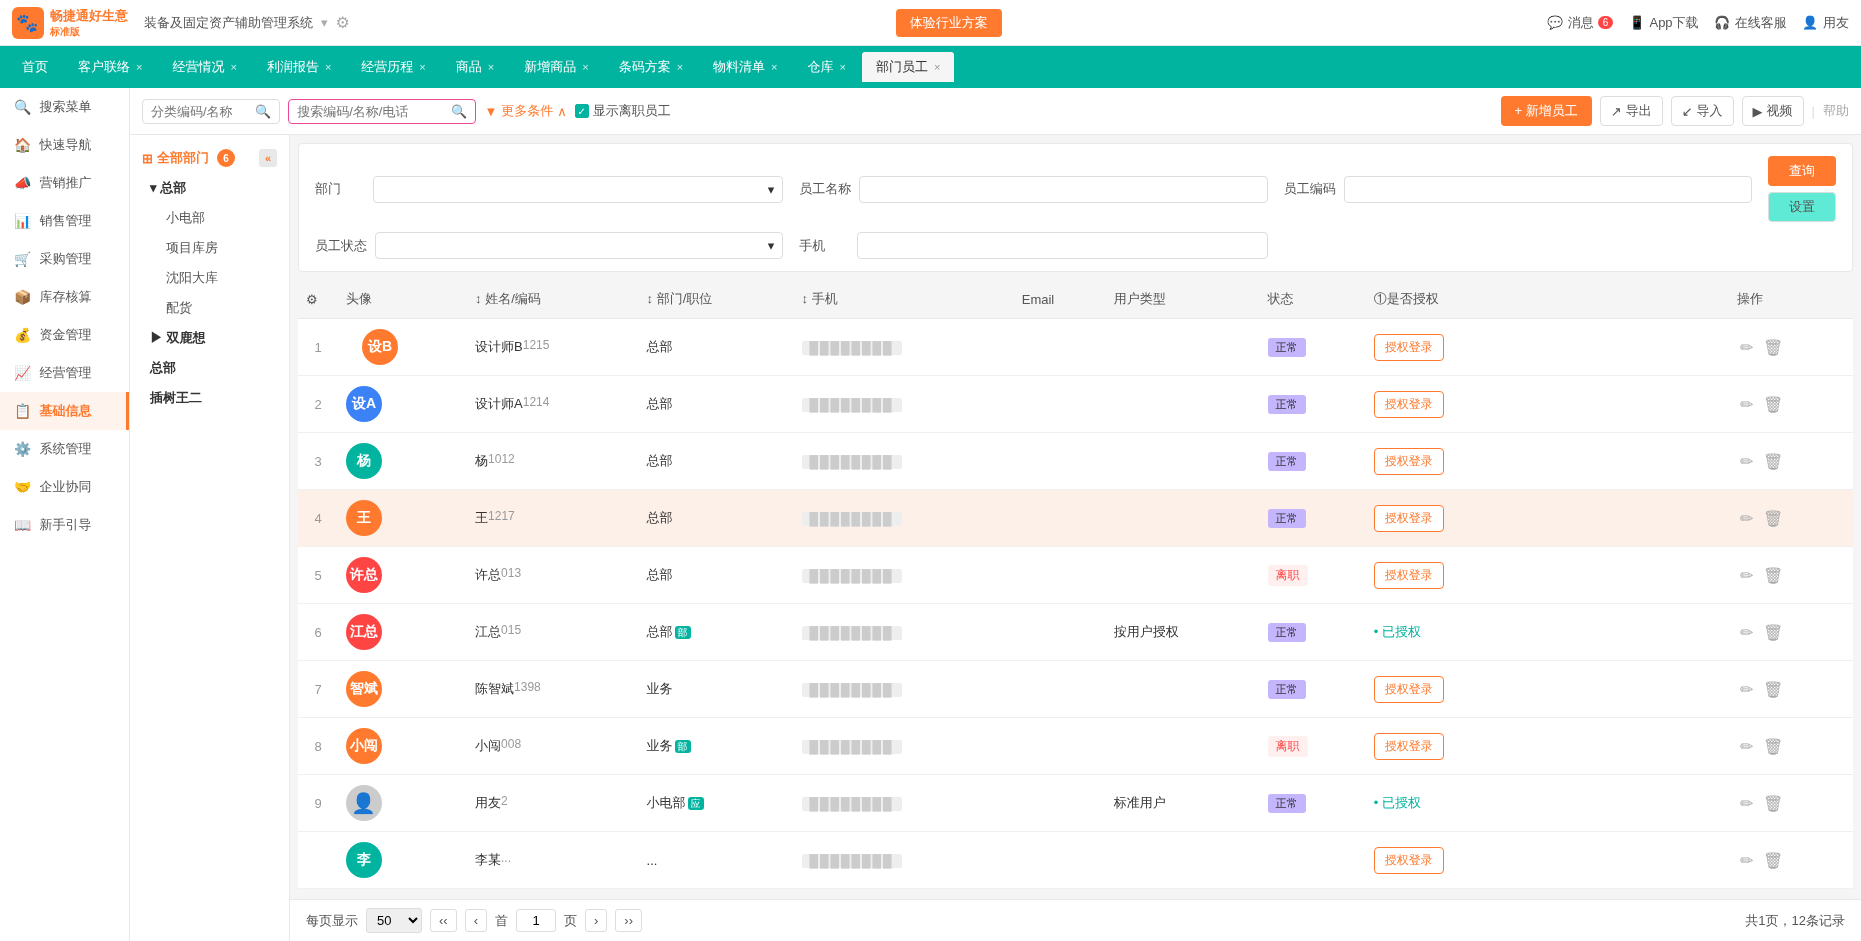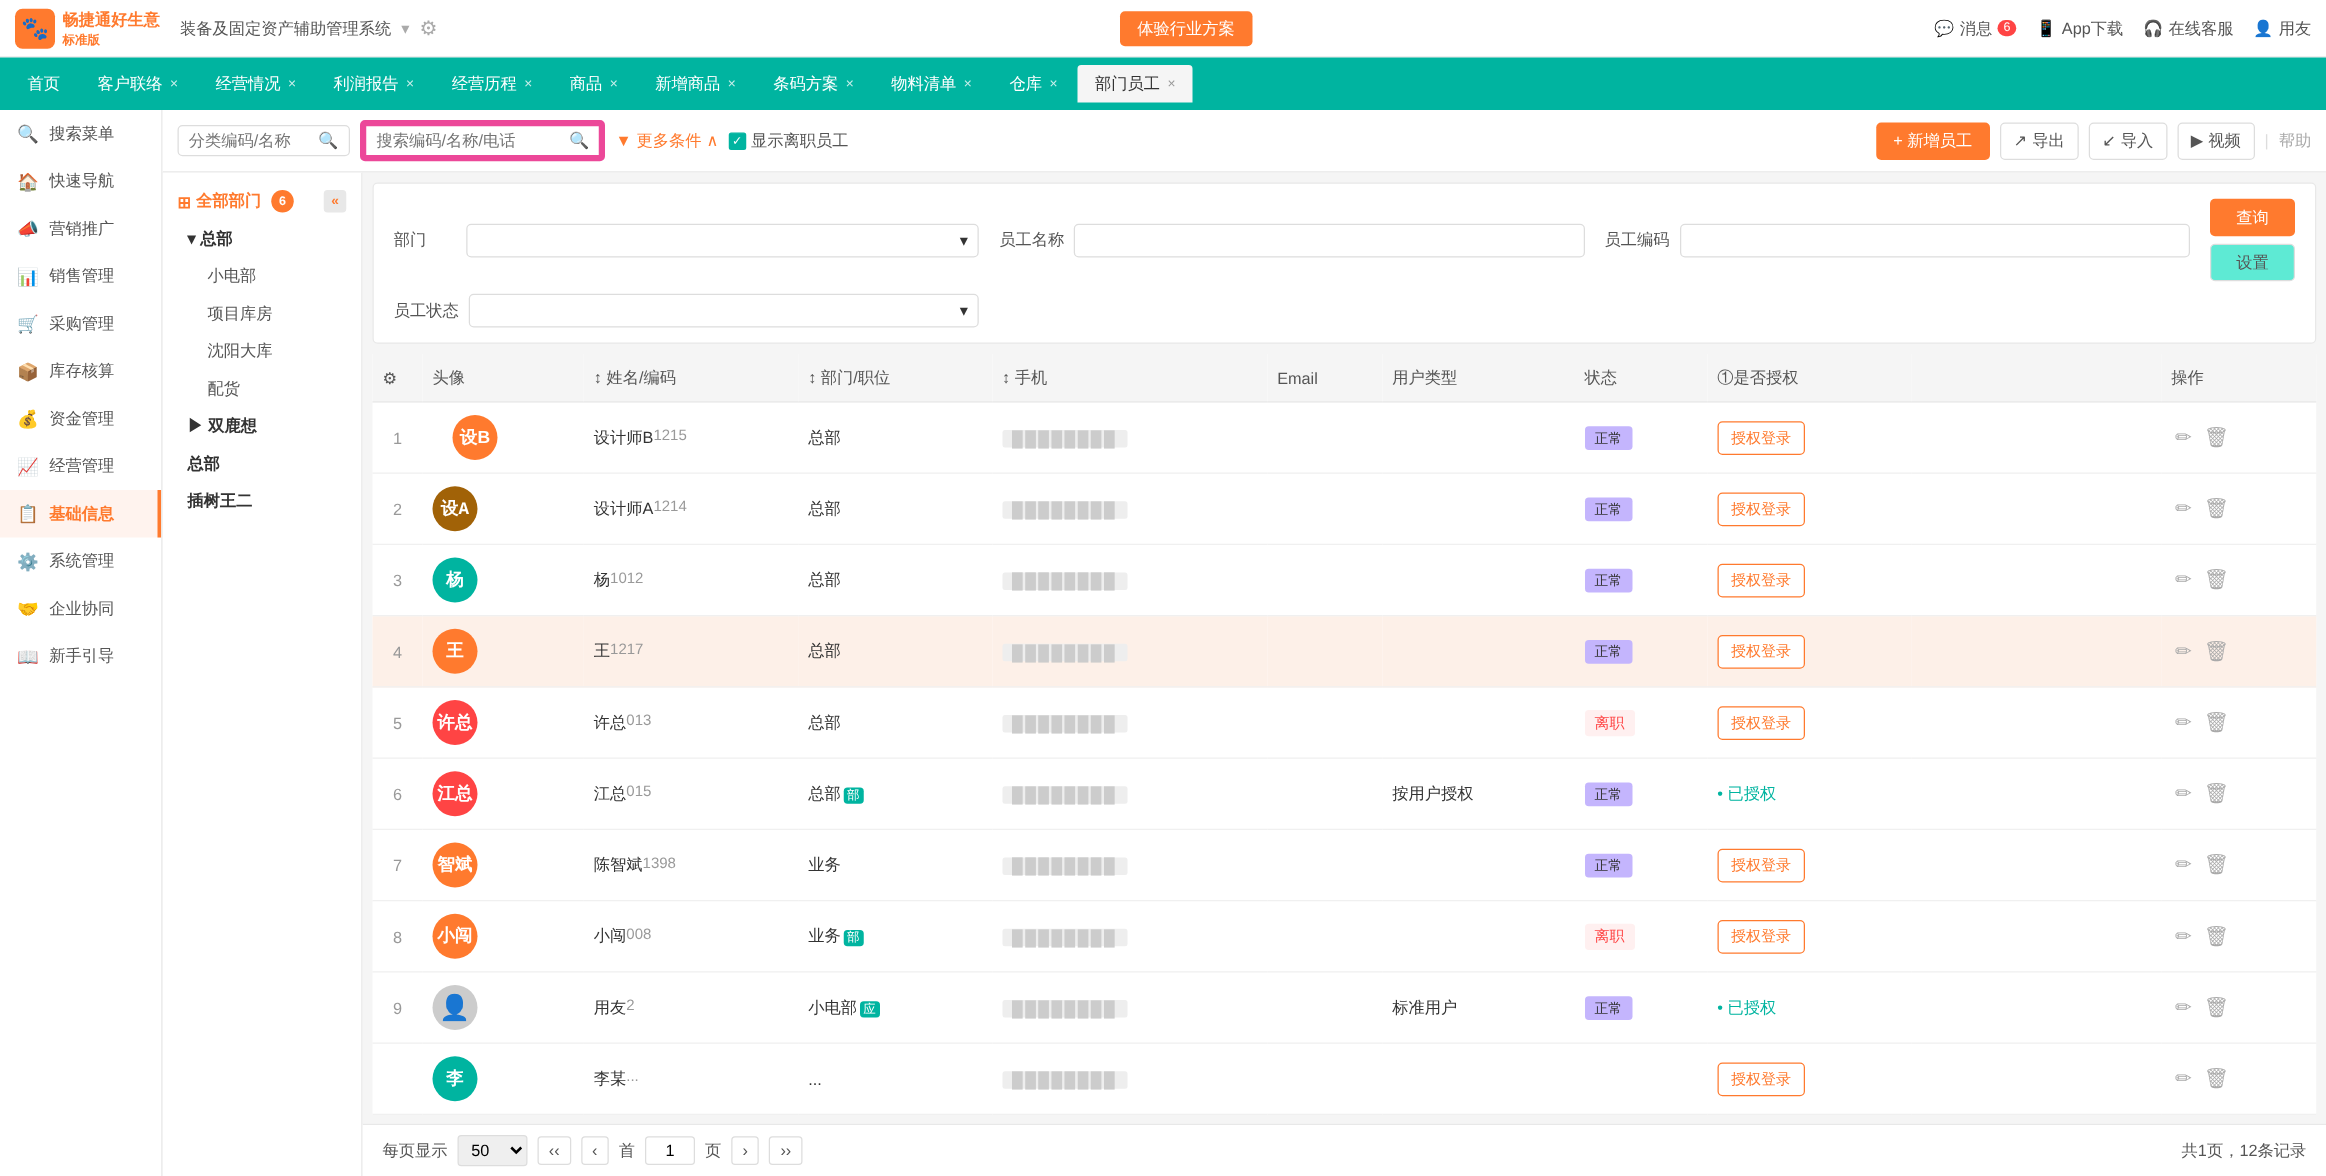--- a/index.html
+++ b/index.html
@@ -49,21 +49,21 @@
     .sidebar-icon { font-size: 14px; }
 
     
     .content-area { flex: 1; display: flex; flex-direction: column; overflow: hidden; }
 
     
     .toolbar {
       background: #fff; padding: 8px 12px; display: flex; align-items: center;
       gap: 8px; border-bottom: 1px solid #e8e8e8;
     }
-    .search-box { display: flex; align-items: center; border: 5px solid #ec4899; border-radius: 4px; padding: 4px 8px; gap: 4px; }
+    .search-box { display: flex; align-items: center; border: 1px solid #ec4899; border-radius: 4px; padding: 4px 8px; gap: 4px; }
     .search-box input { border: none; outline: none; font-size: 13px; width: 150px; }
     .filter-btn { display: flex; align-items: center; gap: 4px; color: #ff7a2e; cursor: pointer; font-size: 13px; }
     .checkbox-label { display: flex; align-items: center; gap: 4px; cursor: pointer; color: #555; }
     .spacer { flex: 1; }
     .btn-add { background: #ff7a2e; color: #fff; border: none; border-radius: 4px; padding: 6px 14px; cursor: pointer; font-size: 13px; }
     .btn-secondary { display: flex; align-items: center; gap: 4px; background: #fff; border: 1px solid #ddd; border-radius: 4px; padding: 5px 10px; cursor: pointer; font-size: 13px; color: #555; }
 
     
     .body-split { display: flex; flex: 1; overflow: hidden; }
 
@@ -318,20 +318,24 @@
             <button class="btn-query">查询</button>
             <button class="btn-reset">设置</button>
           </div>
           <div class="filter-row">
             <span class="filter-label">员工状态</span>
             <div class="filter-select" style="flex:1;border:1px solid #ddd;border-radius:4px;padding:5px 8px;font-size:13px;background:#fff;display:flex;align-items:center;justify-content:space-between;cursor:pointer;">
               <span></span>
               <span>▾</span>
             </div>
           </div>
+          <div class="filter-row">
+            <span class="filter-label">手机</span>
+            <input class="filter-input" type="text" value="" style="">
+          </div>
         </div>
 
         <div class="table-wrap">
           <table>
             <thead>
               <tr>
                 <th style="width:40px;">⚙</th>
                 <th>头像</th>
                 <th>↕ 姓名/编码</th>
                 <th>↕ 部门/职位</th>
@@ -364,21 +368,21 @@
                   <td><button class="btn-auth">授权登录</button></td>
                   <td></td>
                   <td>
     <span class="op-btn" title="编辑">✏</span>
     <span class="op-btn" title="删除">🗑</span>
   </td>
                 </tr>
                 <tr>
                   <td style="text-align: center; color: rgb(153, 153, 153);">2</td>
                   <td>
-                    <div class="avatar" style="background: #a16207; font-family: Liberation Mono, monospace;">设A</div>
+                    <div class="avatar" style="background: #3b82f6;">设A</div>
                   </td>
                   <td>
                     <div class="name-code">
                       <span class="name">设计师A</span>
                       <span class="code">1214</span>
                     </div>
                   </td>
                   <td>总部</td>
                   <td><span class="phone-blur">████████</span></td>
                   <td></td>

